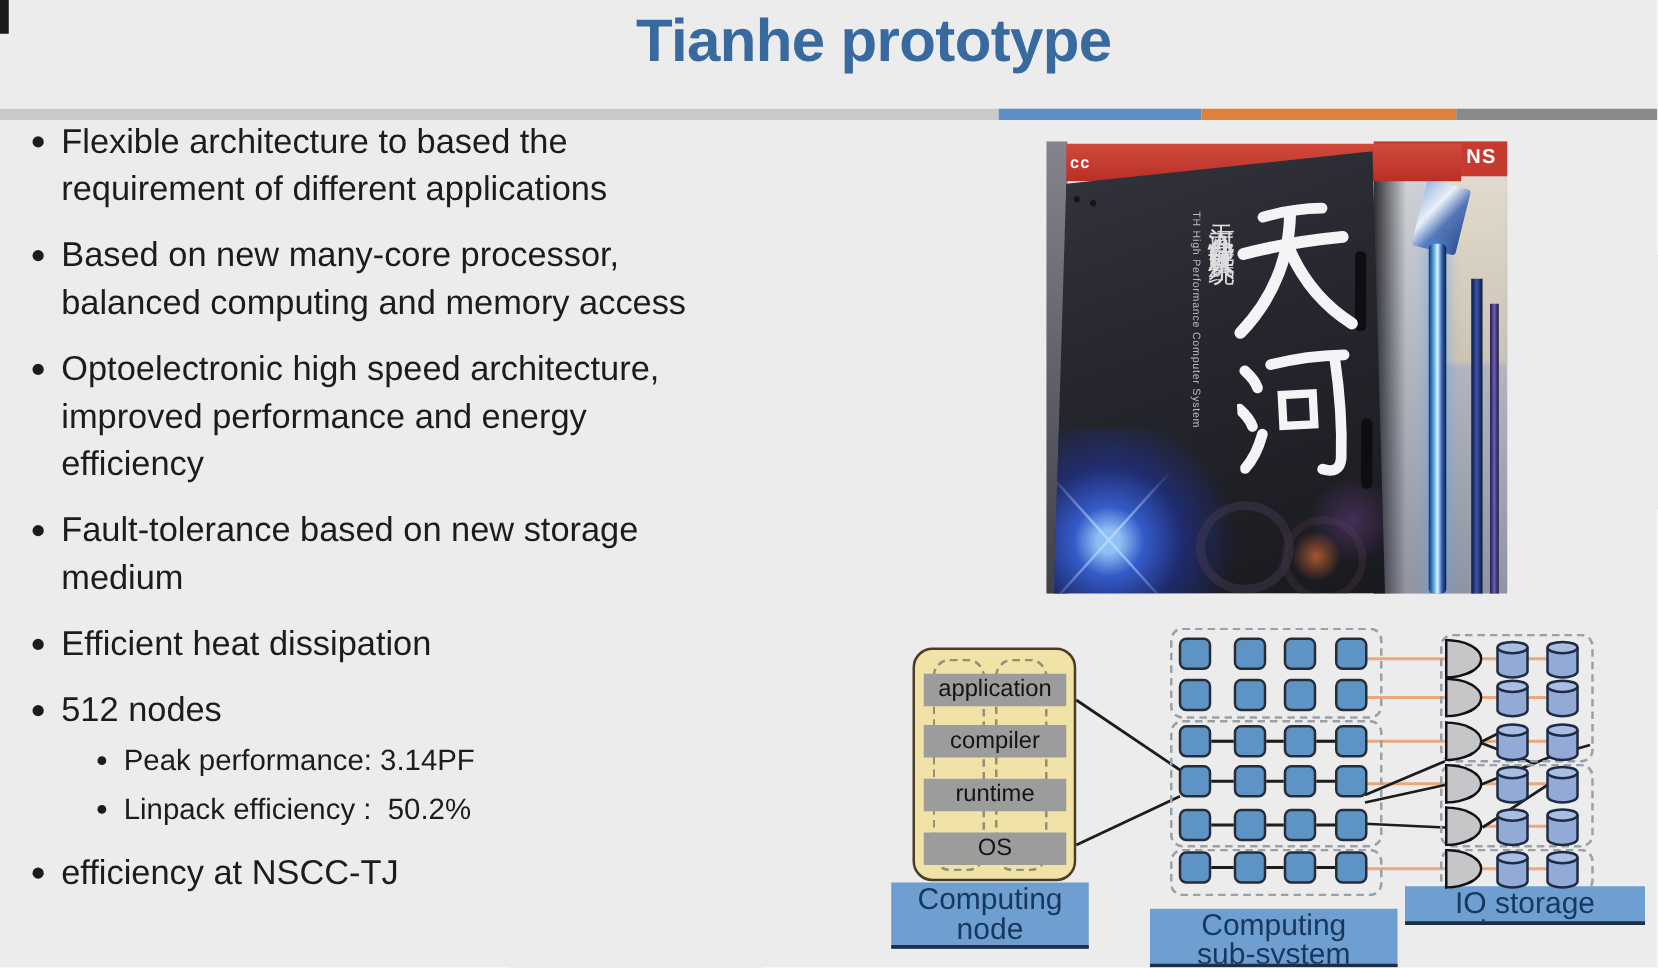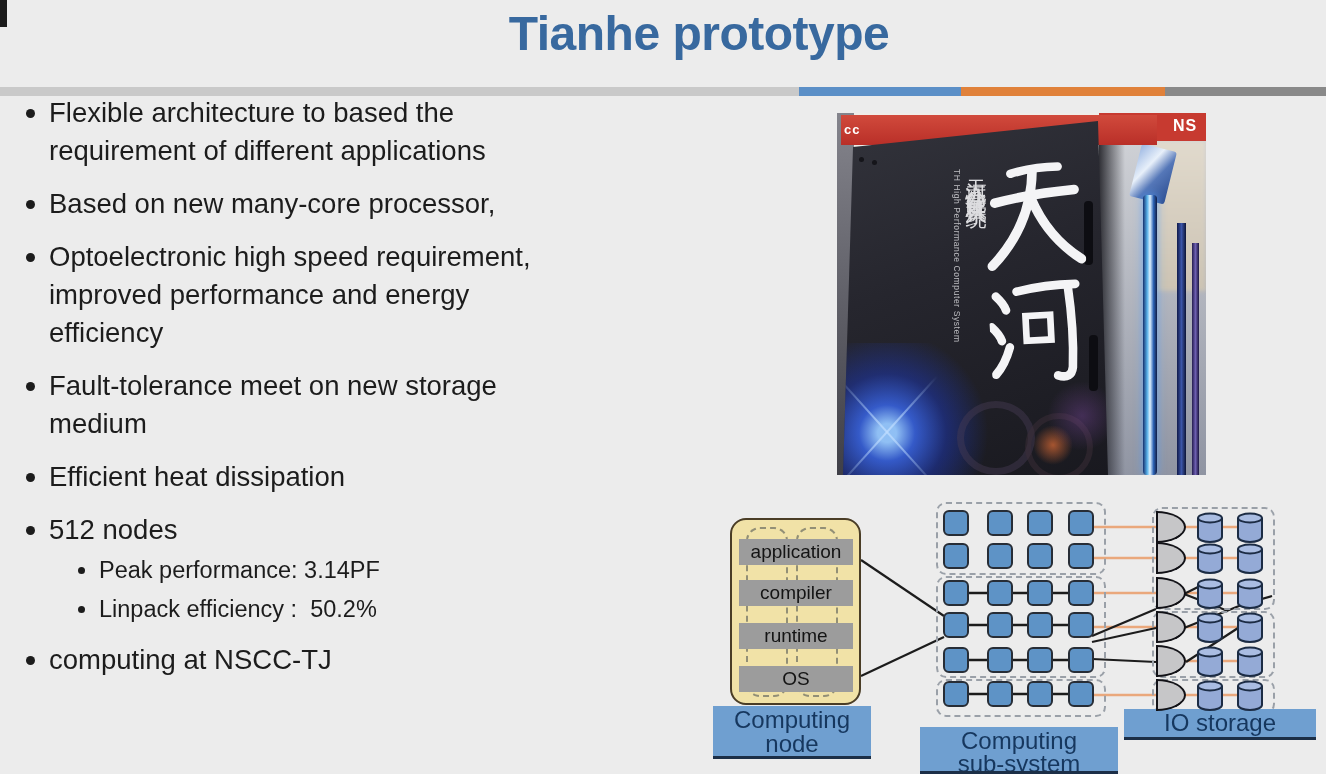--- a/index.html
+++ b/index.html
@@ -24,21 +24,21 @@
   .dot{flex:none;width:9px;height:9px;border-radius:50%;background:#1c1c1c;margin-top:15px;}
   .btxt span{display:block;}
   .sub{list-style:none;margin:5px 0 0 52px;padding:0;font-size:23.5px;line-height:33px;}
   .sub .brow{}
   .sub .dot{width:7px;height:7px;margin-top:13px;}
   .sub li{margin-bottom:6px;white-space:pre-wrap;}
 
   
   .photo{position:absolute;left:837px;top:113px;width:369px;height:362px;background:#efede9;overflow:hidden;}
   .side-panel{position:absolute;left:0;top:0;width:17px;height:362px;background:linear-gradient(180deg,#84848c,#3f3f47);}
-  .red-banner-left{position:absolute;left:4px;top:2px;width:316px;height:30px;background:linear-gradient(#d14a3c,#b92f28);}
+  .red-banner-left{position:absolute;left:16px;top:2px;width:316px;height:30px;background:linear-gradient(#d14a3c,#b92f28);}
   .cc-text{position:absolute;left:3px;top:7px;color:#fff;font-weight:700;font-size:13px;letter-spacing:1px;}
   .silver{position:absolute;left:262px;top:0;width:107px;height:362px;background:linear-gradient(175deg,#d4d6da 0%,#b9bcc4 40%,#8f94a2 100%);}
   .beige{position:absolute;left:318px;top:28px;width:51px;height:150px;background:linear-gradient(#e4dccd,#cfc5b2);opacity:.9;filter:blur(2px);}
   .dark-shadow-col{position:absolute;left:262px;top:26px;width:26px;height:336px;background:linear-gradient(90deg,rgba(20,20,26,.85),rgba(20,20,26,0));}
   .badge{position:absolute;left:298px;top:34px;width:36px;height:54px;transform:rotate(14deg);border-radius:3px;
          background:linear-gradient(120deg,#9ab6e2 0%,#e8f0fa 35%,#5577b8 60%,#2e4f92 100%);}
   .strip1{position:absolute;left:306px;top:82px;width:14px;height:280px;border-radius:4px;
           background:linear-gradient(90deg,#16306e,#57b0e8 30%,#dff2ff 50%,#2d63b4 75%,#101c44);box-shadow:0 0 10px rgba(80,160,255,.7);}
   .strip2{position:absolute;left:340px;top:110px;width:9px;height:252px;background:linear-gradient(90deg,#101a4a,#3b55a8 50%,#0d1436);}
   .strip3{position:absolute;left:355px;top:130px;width:7px;height:232px;background:linear-gradient(90deg,#241c50,#6d5fb0 50%,#1a1440);}
@@ -109,38 +109,39 @@
             <span>Flexible architecture to based the</span>
             <span>requirement of different applications</span>
           </div>
         </div>
     </li>
     <li>
       <div class="brow">
           <span class="dot"></span>
         <div class="btxt">
             <span>Based on new many-core processor,</span>
-          </div>
-        </div>
-    </li>
-    <li>
-      <div class="brow">
-          <span class="dot"></span>
-        <div class="btxt">
-            <span>Optoelectronic high speed requirement,</span>
+            <span>balanced computing and memory access</span>
+          </div>
+        </div>
+    </li>
+    <li>
+      <div class="brow">
+          <span class="dot"></span>
+        <div class="btxt">
+            <span>Optoelectronic high speed architecture,</span>
             <span>improved performance and energy</span>
             <span>efficiency</span>
           </div>
         </div>
     </li>
     <li>
       <div class="brow">
           <span class="dot"></span>
         <div class="btxt">
-            <span>Fault-tolerance meet on new storage</span>
+            <span>Fault-tolerance based on new storage</span>
             <span>medium</span>
           </div>
         </div>
     </li>
     <li>
       <div class="brow">
           <span class="dot"></span>
         <div class="btxt">
             <span>Efficient heat dissipation</span>
           </div>
@@ -155,21 +156,21 @@
         </div>
       <ul class="sub">
         <li><div class="brow"><span class="dot"></span><span>Peak performance: 3.14PF</span></div></li>
         <li><div class="brow"><span class="dot"></span><span>Linpack efficiency :  50.2%</span></div></li>
       </ul>
     </li>
     <li>
       <div class="brow">
           <span class="dot"></span>
         <div class="btxt">
-            <span>computing at NSCC-TJ</span>
+            <span>efficiency at NSCC-TJ</span>
           </div>
         </div>
     </li>
   </ul>
 
   <div class="photo">
     <div class="silver"></div>
     <div class="beige"></div>
     <div class="badge"></div>
     <div class="strip1"></div>

